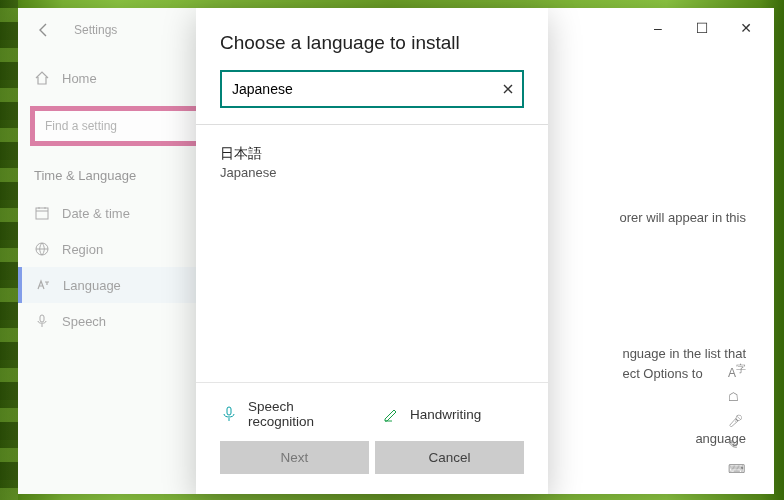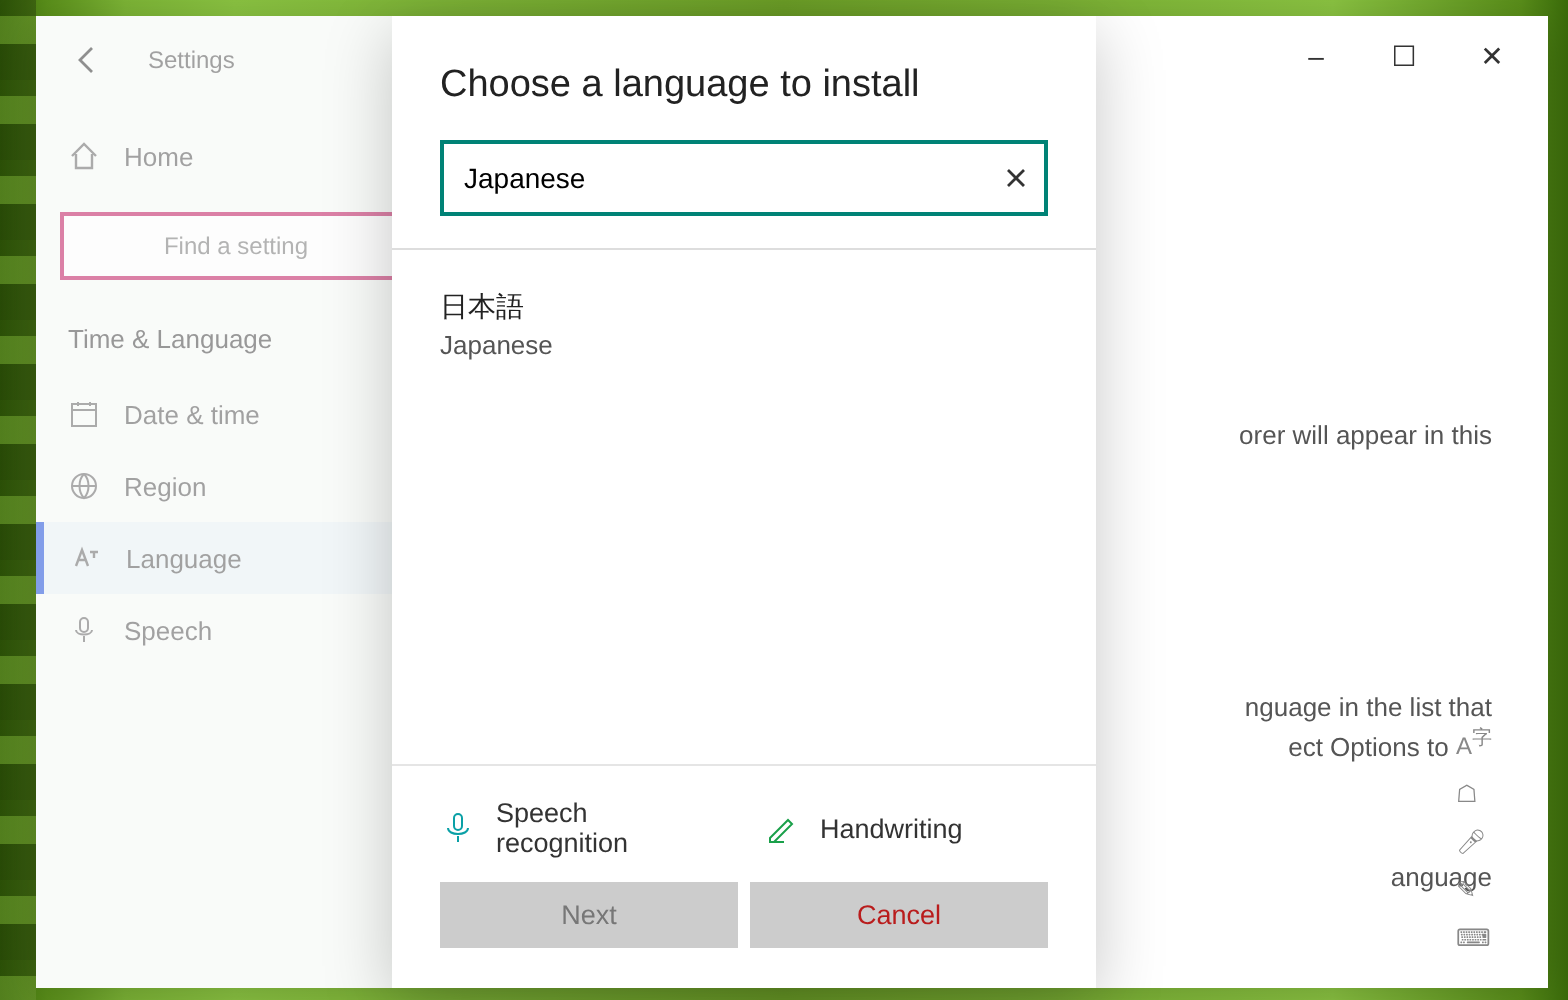--- a/index.html
+++ b/index.html
@@ -9,45 +9,45 @@
 .settings-window { position: absolute; left: 18px; top: 8px; right: 10px; bottom: 6px; background: #fff; border-radius: 0; box-shadow: 0 4px 24px rgba(0,0,0,.2); display: flex; }
 .sidebar { width: 200px; background: #f5f7f5; padding: 0; color: #444; position: relative; }
 .sidebar-header { display: flex; align-items: center; padding: 14px 18px 8px; gap: 22px; }
 .back-arrow { font-size: 16px; color: #333; cursor: pointer; }
 .settings-title { font-size: 12px; color: #555; }
 .sidebar-overlay { position:absolute; inset:0; background: rgba(255,255,255,0.45); pointer-events:none;}
 .nav-item { display: flex; align-items: center; gap: 12px; padding: 10px 16px; font-size: 13px; color: #555; cursor: pointer; }
 .nav-item.home { margin-top: 14px; }
 .nav-icon { width: 16px; height: 16px; display: inline-flex; align-items: center; justify-content: center; color: #666; }
 .search-setting { margin: 10px 12px 14px; }
-.search-setting input { width: 100%; padding: 8px 10px; border: 2px solid #be185d; font-size: 12px; color: #888; background:#fbfcfb;text-align:center;}
+.search-setting input { width: 100%; padding: 8px 10px; border: 5px solid #be185d; font-size: 12px; color: #888; background:#fbfcfb;}
 .section-title { padding: 8px 16px 6px; font-size: 13px; color: #444; font-weight: 400; margin-bottom:6px;}
 .nav-item.active { border-left: 4px solid #1d4ed8; padding-left: 13px; background: rgba(0,120,212,0.06); }
 .main-content { flex: 1; background: #fff; position: relative; padding: 18px 26px; color: #444; font-size: 13px; }
 .window-controls { position: absolute; top: 6px; right: 6px; display: flex; gap: 0; }
 .window-controls div { width: 44px; height: 28px; display:flex; align-items:center; justify-content:center; font-size: 14px; color:#333; cursor:pointer;}
 .behind-text { position:absolute; right: 28px; top: 200px; color:#555; font-size:13px; line-height:1.5; text-align:left;}
-.behind-text2 { position:absolute; right: 28px; top: 336px; color:#555; font-size:13px; line-height:1.5; text-align:center;}
+.behind-text2 { position:absolute; right: 28px; top: 336px; color:#555; font-size:13px; line-height:1.5; text-align:left;}
 .behind-text3 { position:absolute; right: 28px; bottom: 48px; color:#555; font-size:13px;}
 .behind-icons { position:absolute; right: 28px; bottom: 18px; color:#888; font-size:12px; display:flex; gap:10px;flex-direction:column;}
 .modal { position: absolute; left: 196px; top: 8px; width: 352px; bottom: 6px; background: #fff; box-shadow: 0 8px 32px rgba(0,0,0,.22); z-index: 10; display: flex; flex-direction: column; }
 .modal-title { font-size: 19px; font-weight: 400; color: #222; padding: 24px 24px 16px; }
 .search-wrap { margin: 0 24px 12px; position: relative; }
 .search-input { width: 100%; padding: 9px 34px 9px 10px; border: 2px solid #008276; font-size: 14px; outline: none; }
 .clear-x { position: absolute; right: 10px; top: 50%; transform: translateY(-50%); font-size: 14px; color: #333; cursor: pointer; }
 .divider { height: 1px; background: #ddd; margin: 4px 0 0; }
 .result-list { flex: 1; padding: 14px 24px; }
 .result-item { padding: 6px 0; cursor: pointer; }
 .result-native { font-size: 14px; color: #222; margin-bottom: 2px; }
 .result-english { font-size: 13px; color: #555; }
 .features { padding: 16px 24px 12px; display: grid; grid-template-columns: 1fr 1fr; gap: 14px 20px; border-top: 1px solid #e5e5e5;}
 .feature { display: flex; align-items: center; gap: 10px; font-size: 13.5px; color: #333; }
 .feature-icon { width: 18px; height: 18px; display: inline-flex; align-items:center; justify-content:center; }
 .modal-buttons { display: flex; padding: 0 24px 20px; gap: 6px; }
-.modal-buttons button { flex: 1; padding: 9px 0; border: none; background: #ccc; color: #b91c1c; font-size: 13.5px; cursor: pointer; }
+.modal-buttons button { flex: 1; padding: 9px 0; border: none; background: #ccc; color: #404040; font-size: 13.5px; cursor: pointer; }
 .modal-buttons button.next { color: #777; }
 svg { display:block; }
 </style>
 </head>
 <body>
 
 <div class="desktop-bg"></div>
 
 <div class="settings-window">
   <div class="sidebar">

